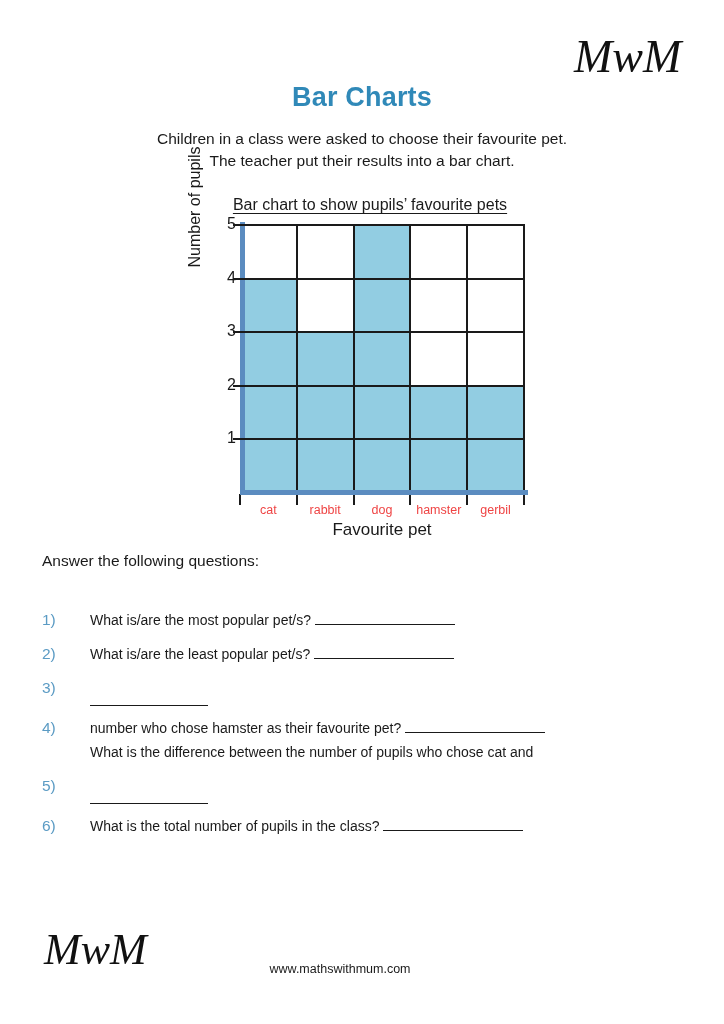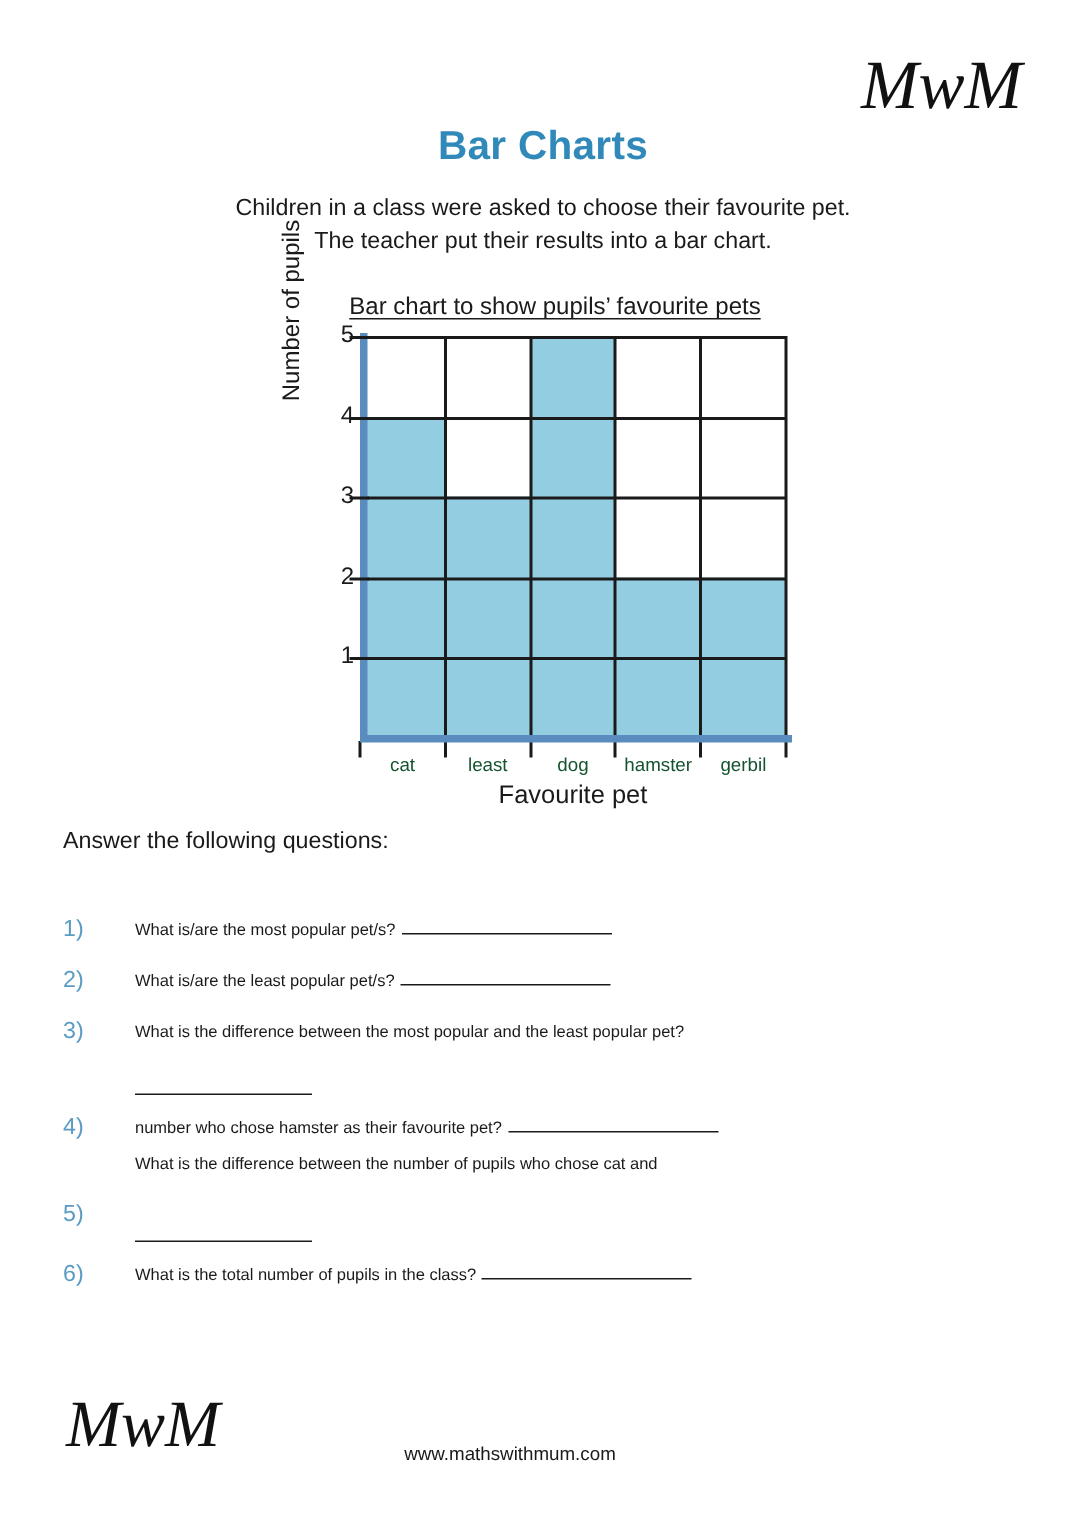--- a/index.html
+++ b/index.html
@@ -192,21 +192,21 @@
     position: absolute;
     left: 48px;
     top: 279px;
     width: 284px;
     display: flex;
   }
   .x-label {
     width: 20%;
     text-align: center;
     font-size: 12.5px;
-    color: #14532d;
+    color: #ef4444;
   }
   .x-axis-title {
     position: absolute;
     left: 48px;
     top: 296px;
     width: 284px;
     text-align: center;
     font-size: 17px;
     color: #1a1a1a;
   }
@@ -232,21 +232,21 @@
   }
   .q-num {
     width: 48px;
     flex: 0 0 48px;
     font-size: 15.5px;
     color: #5b9bc4;
     line-height: 24px;
   }
   .q-body {
     flex: 1;
-    font-size: 11px;
+    font-size: 14px;
     line-height: 24px;
     color: #1a1a1a;
   }
   .q-line { display: block; }
   .blank {
     display: inline-block;
     border-bottom: 1.5px solid #1a1a1a;
     height: 14px;
     vertical-align: baseline;
   }
@@ -334,21 +334,21 @@
     <div class="x-ticks">
         <div class="x-tick" style="left: -1px;"></div>
         <div class="x-tick" style="left: 55.8px;"></div>
         <div class="x-tick" style="left: 112.6px;"></div>
         <div class="x-tick" style="left: 169.4px;"></div>
         <div class="x-tick" style="left: 226.2px;"></div>
         <div class="x-tick" style="left: 283px;"></div>
       </div>
     <div class="x-labels">
         <div class="x-label">cat</div>
-        <div class="x-label">least</div>
+        <div class="x-label">rabbit</div>
         <div class="x-label">dog</div>
         <div class="x-label">hamster</div>
         <div class="x-label">gerbil</div>
       </div>
     <div class="x-axis-title">Favourite pet</div>
   </div>
 </div>
 
 <div class="answer-prompt">Answer the following questions:</div>
 
@@ -357,21 +357,20 @@
       <div class="q-num">1)</div>
       <div class="q-body"><span>What is/are the most popular pet/s?</span><span class="blank blank-inline"></span></div>
     </div>
     <div class="q-row">
       <div class="q-num">2)</div>
       <div class="q-body"><span>What is/are the least popular pet/s?</span><span class="blank blank-inline"></span></div>
     </div>
     <div class="q-row">
       <div class="q-num">3)</div>
       <div class="q-body">
-        <span class="q-line">What is the difference between the most popular and the least popular pet?</span>
         <span class="blank blank-own" style="display: block;"></span>
       </div>
     </div>
     <div class="q-row">
       <div class="q-num">4)</div>
       <div class="q-body">
         <span class="q-line">number who chose hamster as their favourite pet?<span class="blank blank-inline"></span></span>
         <span class="q-line">What is the difference between the number of pupils who chose cat and</span>
       </div>
     </div>

